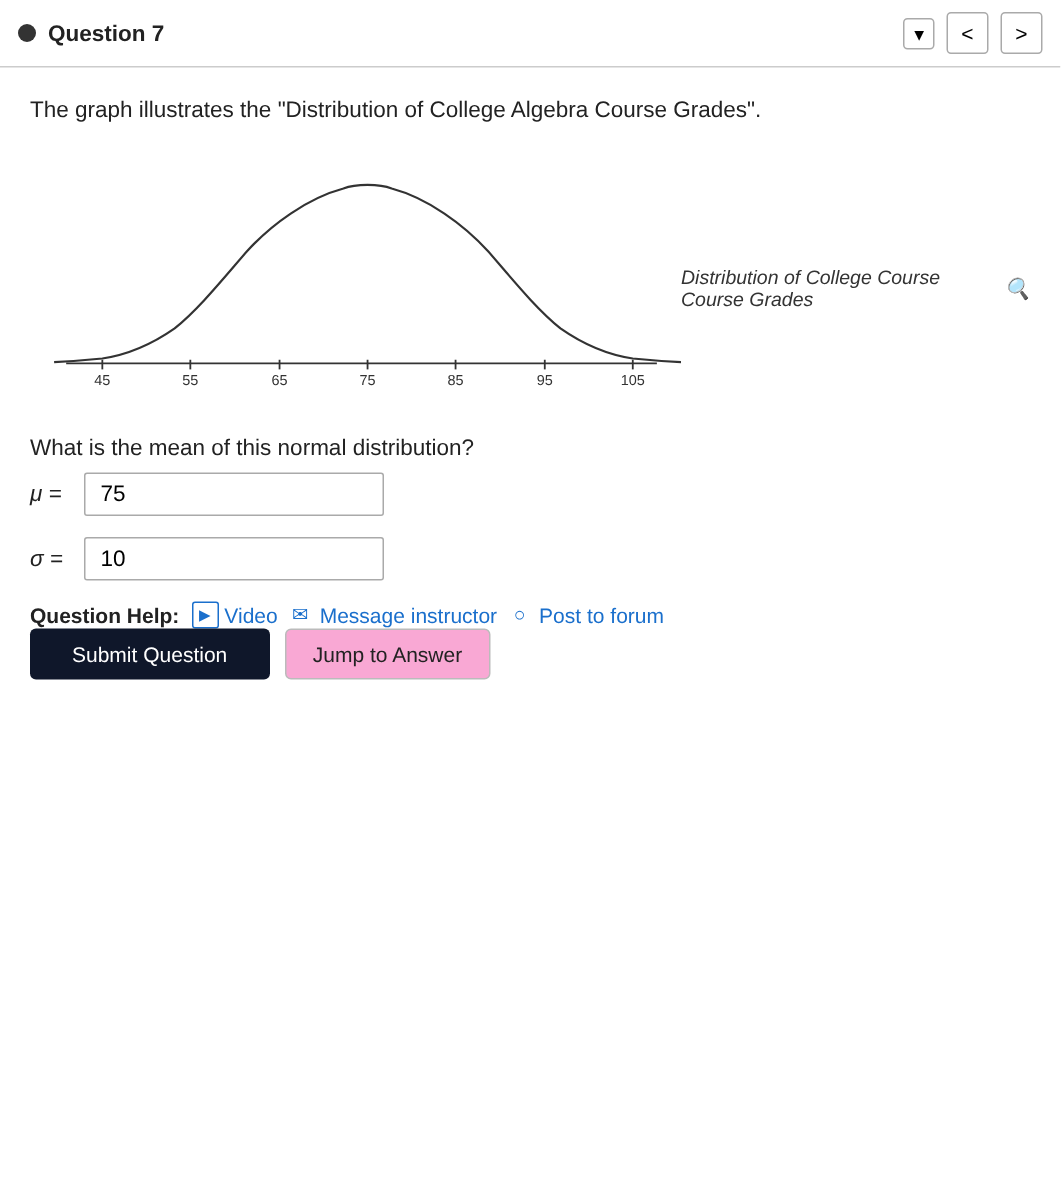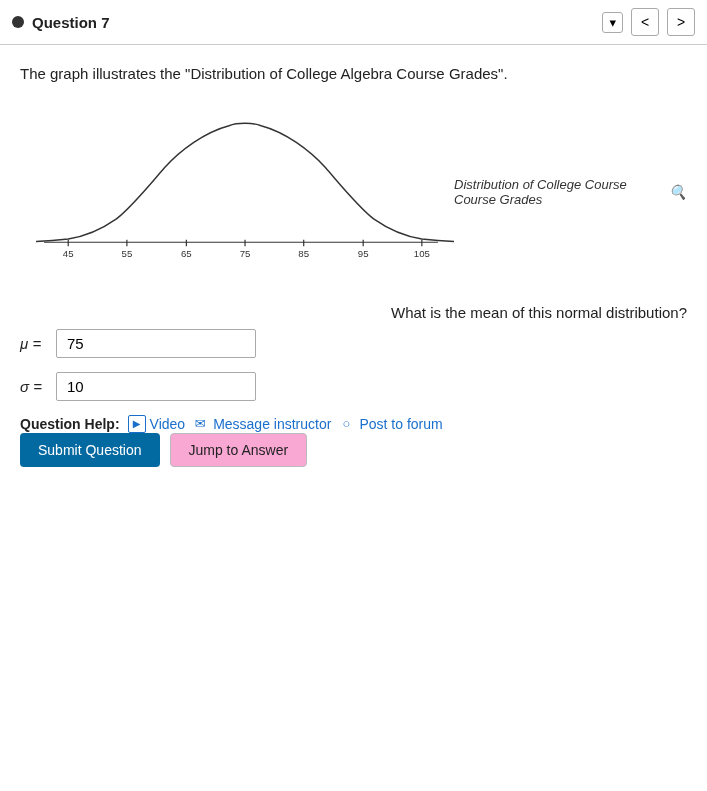--- a/index.html
+++ b/index.html
@@ -84,22 +84,21 @@
     .search-icon-small {
       font-size: 14px;
       color: #555;
       cursor: pointer;
     }
 
     
     .subquestion {
       font-size: 15px;
       margin-bottom: 8px;
-      margin-top: 24px;
-      text-align: right;
+      margin-top: 10px;
     }
 
     
     .input-row {
       display: flex;
       align-items: center;
       gap: 6px;
       margin-bottom: 14px;
     }
     .input-label {
@@ -158,24 +157,24 @@
       color: #1a6fcc;
     }
 
     
     .buttons-row {
       display: flex;
       gap: 10px;
       align-items: center;
     }
     .btn-submit {
-      background: #0369a1;
+      background: #0f172a;
       color: #fff;
       border: none;
-      padding: 9px 18px;
+      padding: 9px 28px;
       font-size: 14px;
       border-radius: 4px;
       cursor: pointer;
       font-weight: 500;
     }
     .btn-jump {
       background: #f9a8d4;
       color: #222;
       border: 1px solid #bbb;
       padding: 8px 18px;

